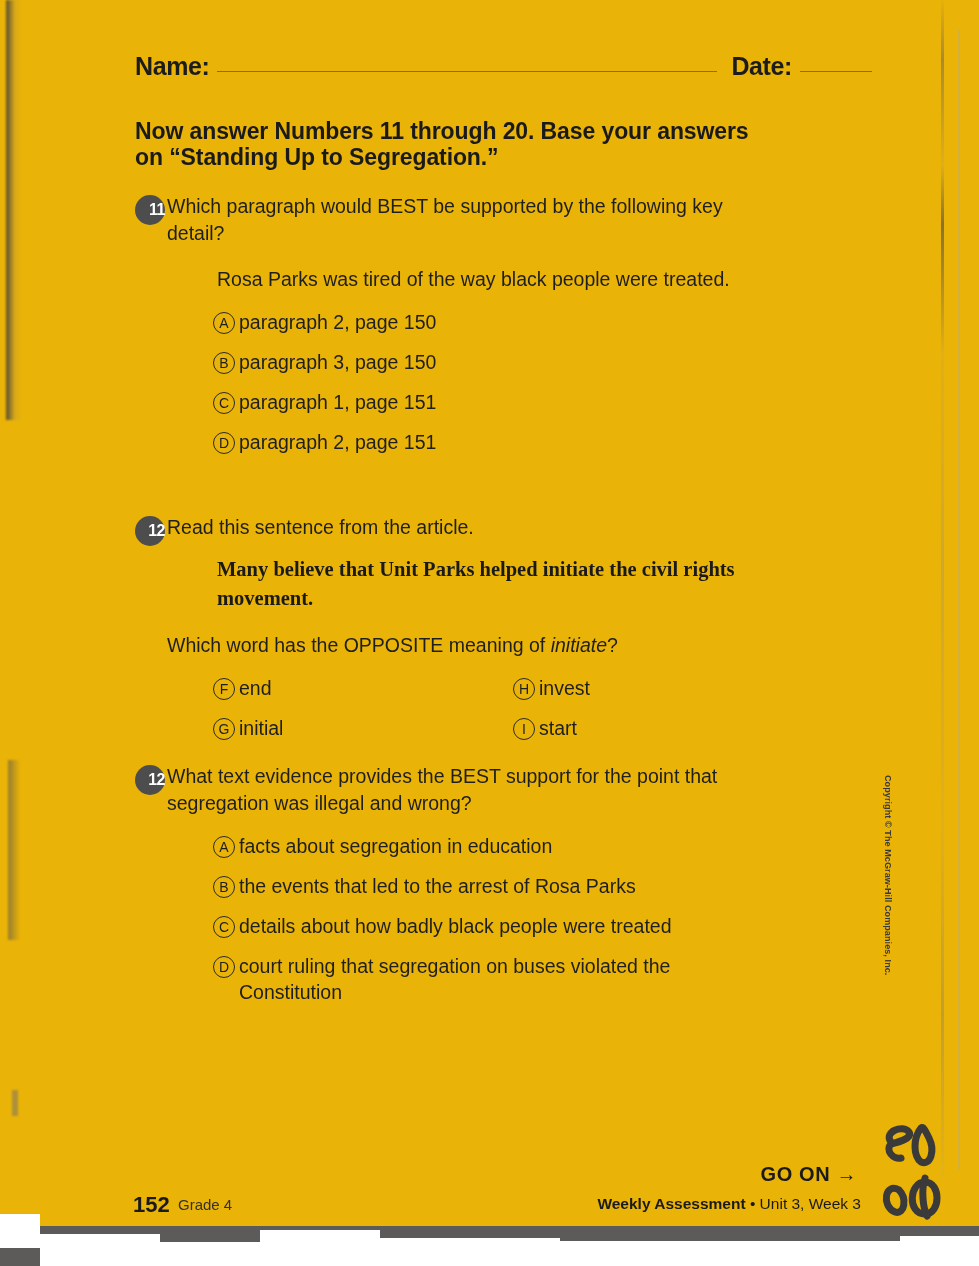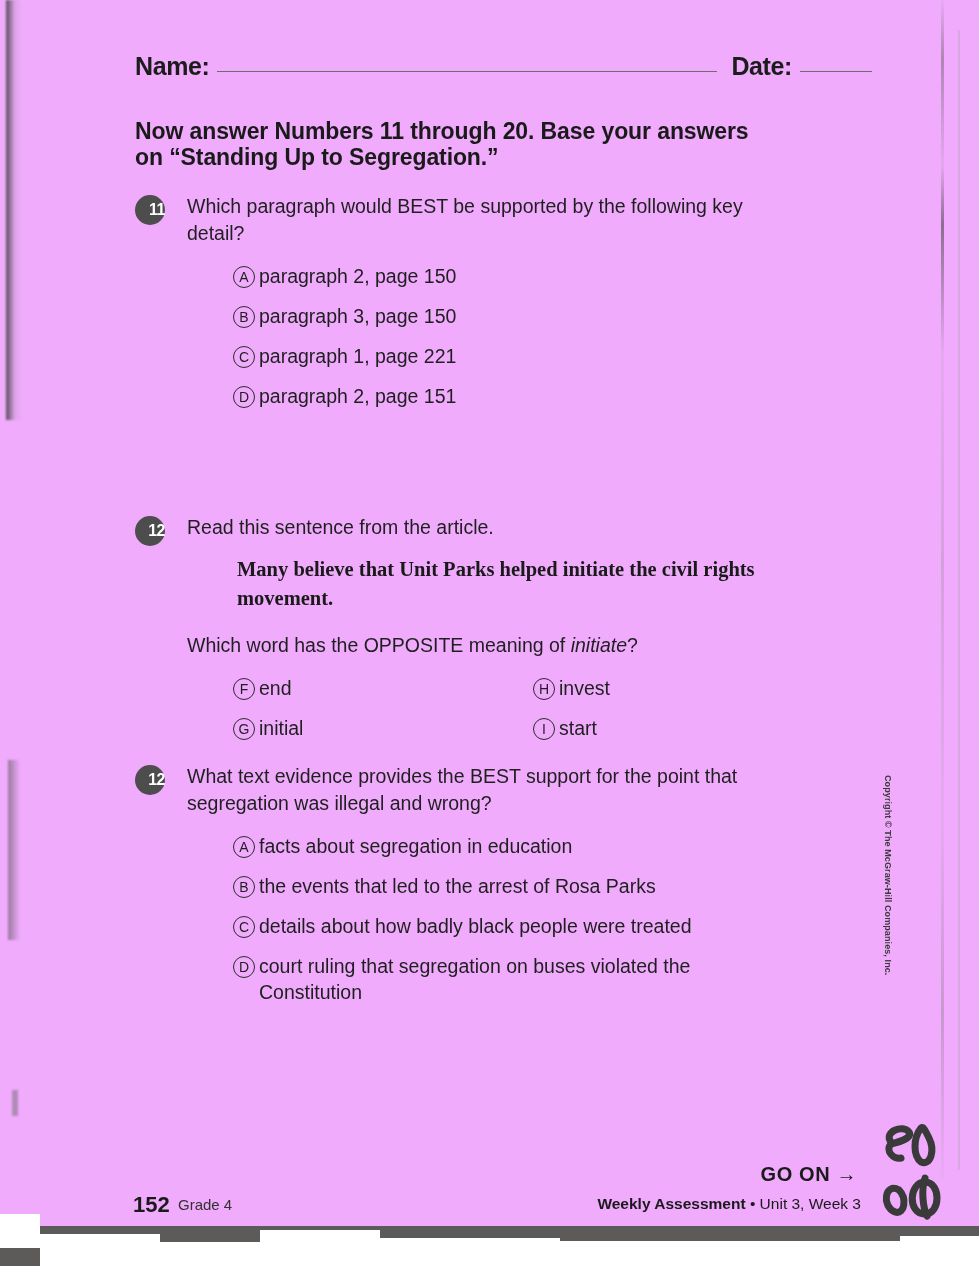--- a/index.html
+++ b/index.html
@@ -7,21 +7,21 @@
     padding: 0;
     background: #ffffff;
   }
   body {
     font-family: "Liberation Sans", sans-serif;
   }
   .page {
     position: relative;
     width: 979px;
     height: 1266px;
-    background: #f0abfc;
+    background: #eab308;
     overflow: hidden;
   }
 
   
   .scan-left-shadow {
     position: absolute;
     left: 6px; top: 0;
     width: 16px; height: 420px;
     background: linear-gradient(to right, rgba(60,60,60,0.85), rgba(120,120,120,0.15) 55%, rgba(255,255,255,0));
     filter: blur(1px);
@@ -134,21 +134,21 @@
     background: #4d4d4d;
     color: #ffffff;
     font-family: "Liberation Sans", sans-serif;
     font-weight: bold;
     font-size: 16px;
     line-height: 30px;
     text-align: right;
     letter-spacing: -0.5px;
   }
   .q-body {
-    margin-left: 52px;
+    margin-left: 32px;
   }
   .q-stem {
     font-family: "Liberation Sans", sans-serif;
     font-size: 19.5px;
     line-height: 27px;
     color: #1f1f1f;
     max-width: 580px;
   }
   .q-quote {
     margin-left: 50px;
@@ -295,32 +295,33 @@
     <span class="field-label date-label">Date:</span>
     <span class="rule rule-date"></span>
   </div>
 
   <div class="instruction">Now answer Numbers 11 through 20. Base your answers on “Standing Up to Segregation.”</div>
 
   <div class="question" style="top:193px;">
     <div class="q-badge">11</div>
     <div class="q-body">
       <div class="q-stem">Which paragraph would BEST be supported by the following key detail?</div>
+      <div class="q-quote">Rosa Parks was tired of the way black people were treated.</div>
       <div class="options">
         <div class="option">
           <span class="opt-letter">A</span>
           <span class="opt-text">paragraph 2, page 150</span>
         </div>
         <div class="option">
           <span class="opt-letter">B</span>
           <span class="opt-text">paragraph 3, page 150</span>
         </div>
         <div class="option">
           <span class="opt-letter">C</span>
-          <span class="opt-text">paragraph 1, page 221</span>
+          <span class="opt-text">paragraph 1, page 151</span>
         </div>
         <div class="option">
           <span class="opt-letter">D</span>
           <span class="opt-text">paragraph 2, page 151</span>
         </div>
       </div>
     </div>
   </div>
 
   <div class="question" style="top:514px;">

